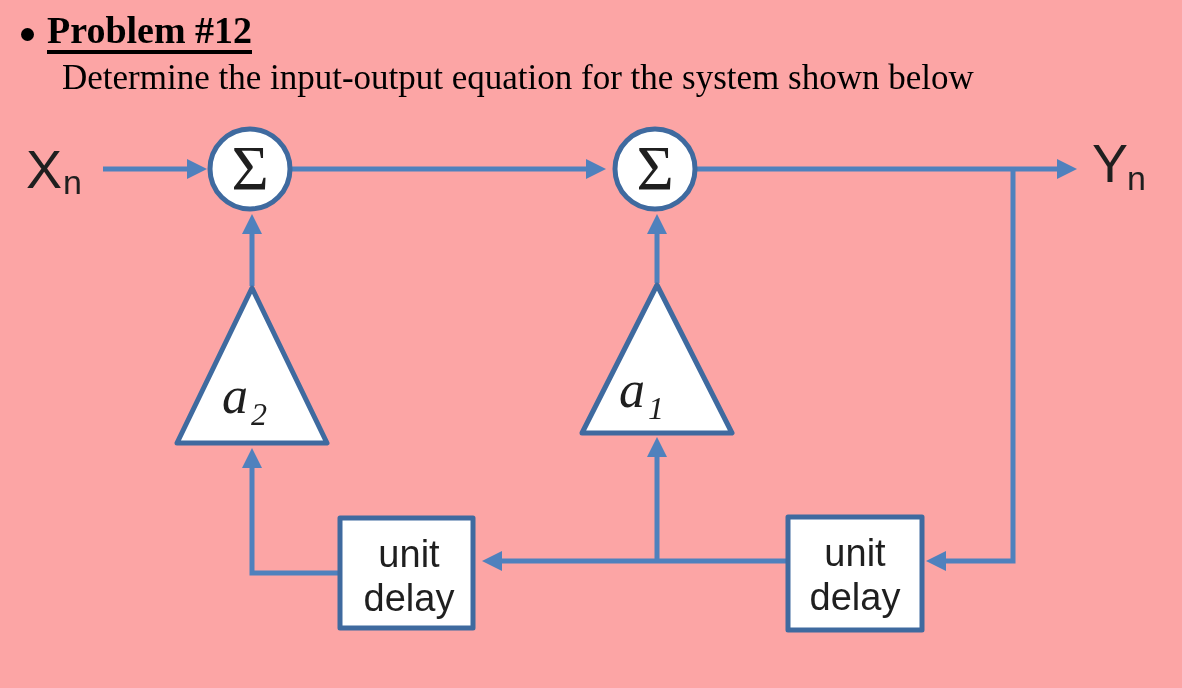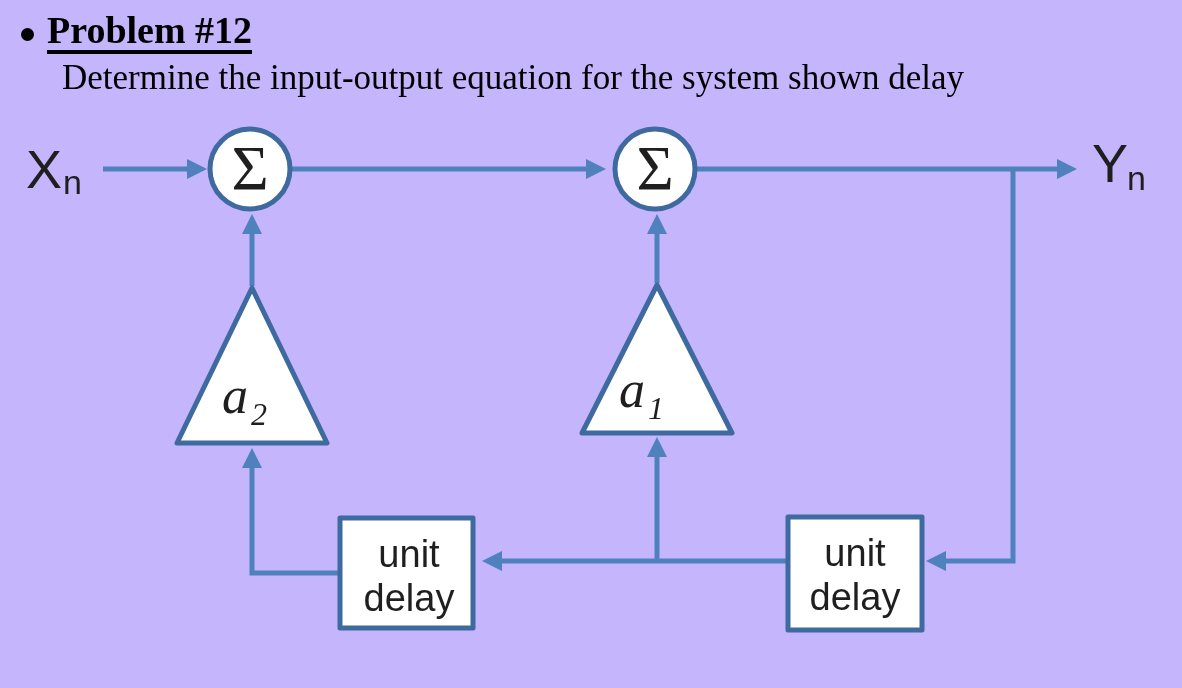--- a/index.html
+++ b/index.html
@@ -6,21 +6,21 @@
     --c-connector: #4f81bd;
     --c-shape-stroke: #3f6a9f;
     --c-text: #1f1f1f;
   }
   * { margin: 0; padding: 0; box-sizing: border-box; }
   html, body { background: #ffffff; }
   .page {
     position: relative;
     width: 1182px;
     height: 688px;
-    background: #c4b5fd;
+    background: #fca5a5;
     overflow: hidden;
     font-family: "Liberation Serif", serif;
     padding-left: 33px;
   }
   .bullet {
     position: absolute;
     left: 21px; top: 28px;
     width: 13px; height: 13px;
     border-radius: 50%;
     background: #000000;
@@ -68,21 +68,21 @@
   .io       { font: 54px "Liberation Sans", sans-serif; fill: var(--c-text); }
   .io-sub   { font: 34px "Liberation Sans", sans-serif; fill: var(--c-text); }
 </style>
 </head>
 <body>
 
 <div class="page">
 
   <span class="bullet"></span>
   <div class="title">Problem #12</div>
-  <div class="subtitle">Determine the input-output equation for the system shown delay</div>
+  <div class="subtitle">Determine the input-output equation for the system shown below</div>
 
   <svg class="diagram" viewBox="0 0 1182 688" xmlns="http://www.w3.org/2000/svg">
     <defs>
       <marker id="arrowhead" viewBox="0 0 10 10" refX="7" refY="5" markerWidth="4" markerHeight="4" orient="auto" markerUnits="strokeWidth">
         <path d="M0,0 L10,5 L0,10 Z" class="arrow-fill"></path>
       </marker>
     </defs>
 
     <path class="conn" d="M103,169 H201" marker-end="url(#arrowhead)"></path>
     <path class="conn" d="M290,169 H600" marker-end="url(#arrowhead)"></path>

